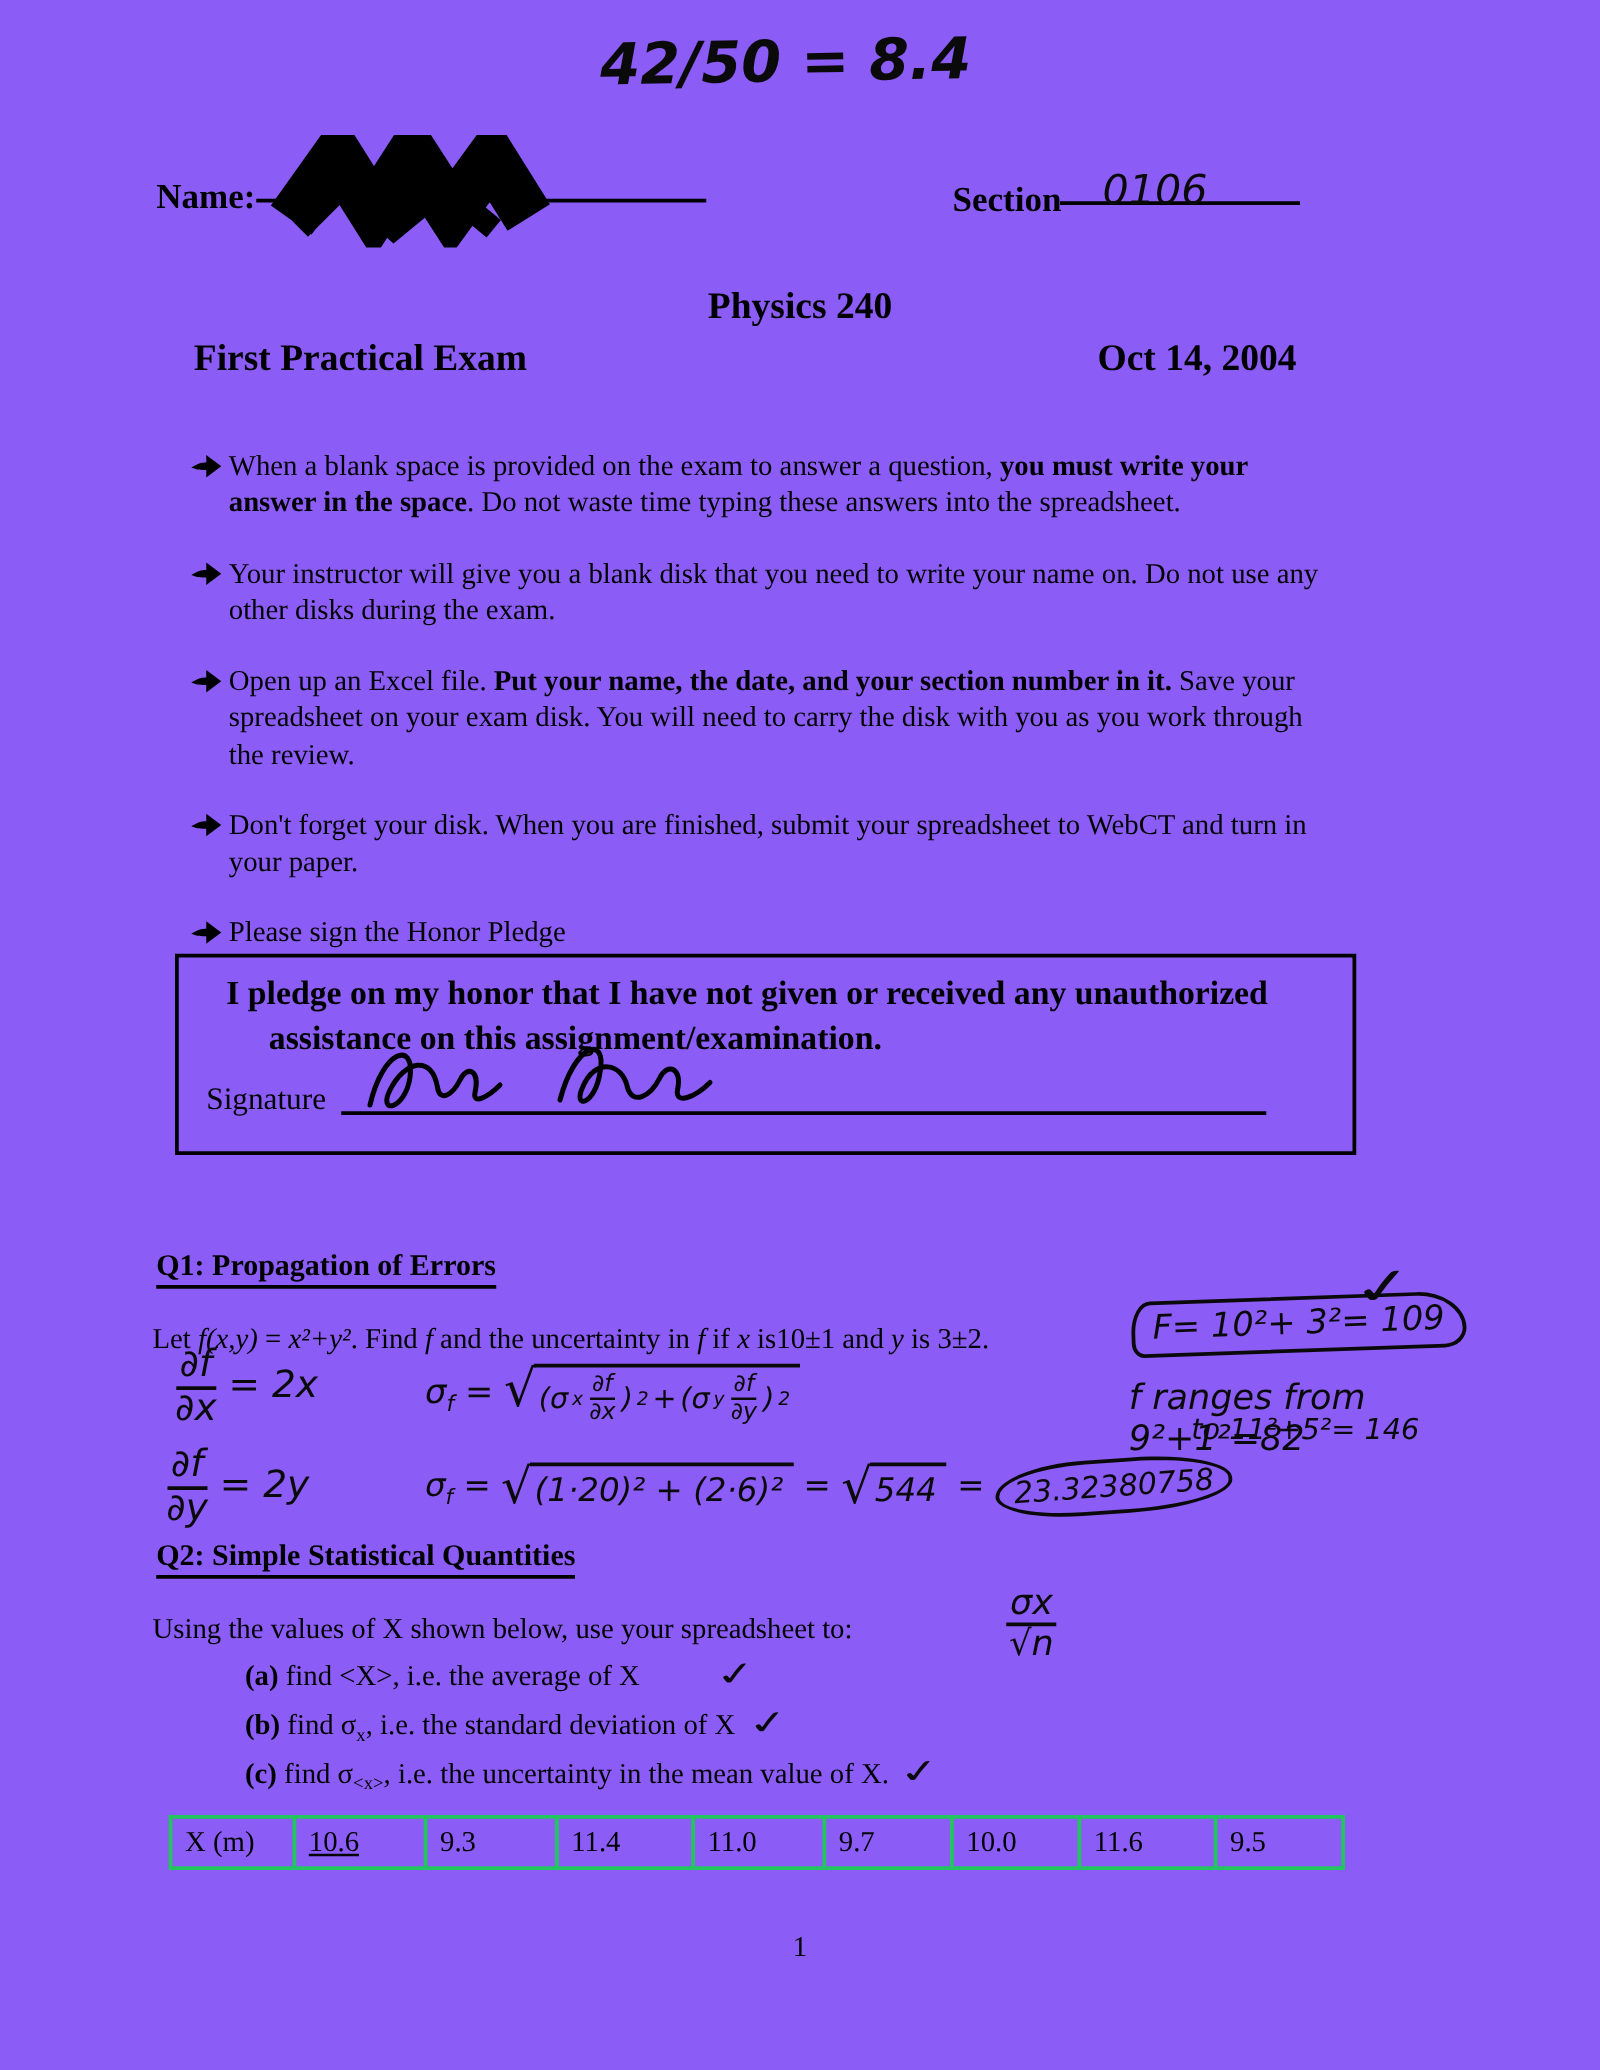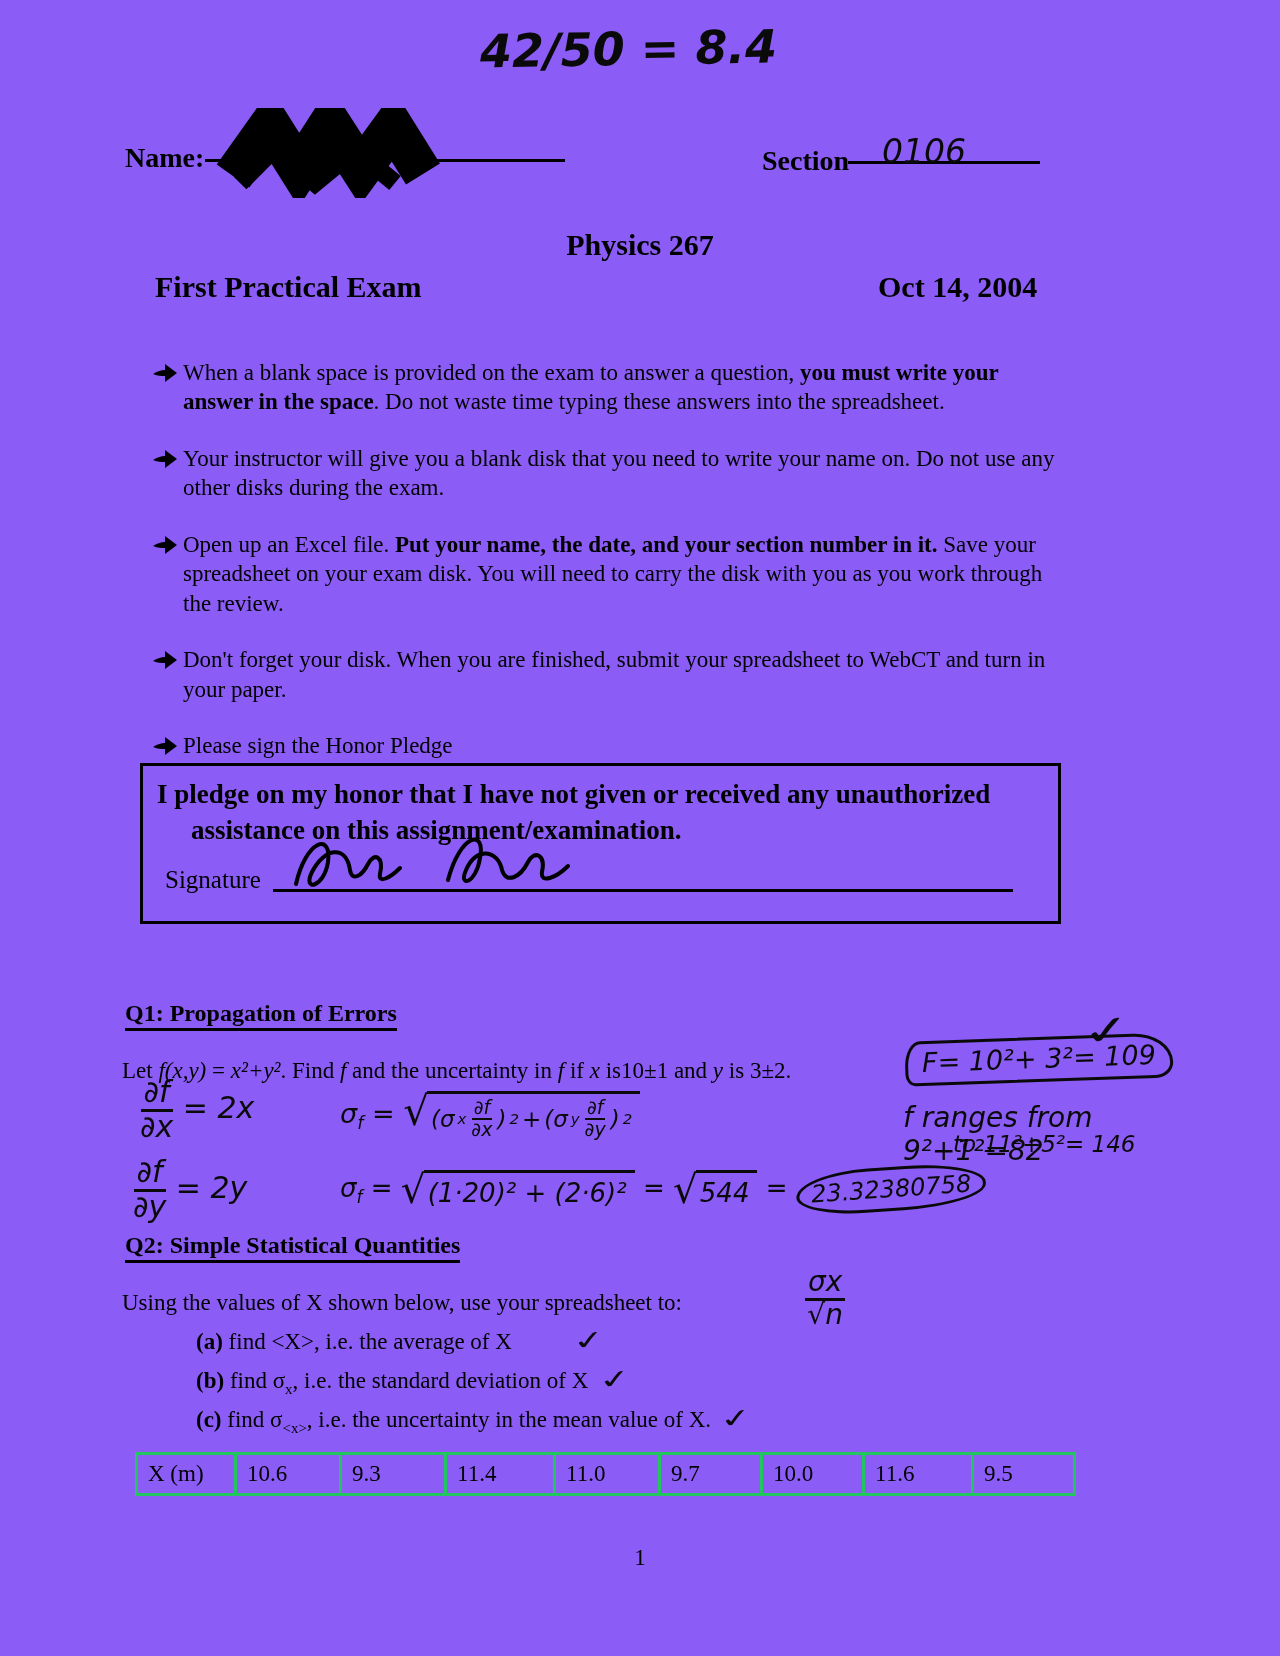--- a/index.html
+++ b/index.html
@@ -58,21 +58,21 @@
   <span class="abs hdr-label" style="left:125px;top:142px;">Name:</span>
   <span class="abs uline" style="left:205px;top:158px;width:360px;"></span>
   <svg class="abs" style="left:215px;top:108px;" width="235" height="90" viewBox="0 0 235 90">
     <path d="M18 68 L55 16 L84 62 L115 14 L146 62 L178 18 L208 66" fill="none" stroke="#000" stroke-width="40" stroke-linejoin="miter"></path>
     <path d="M25 75 L60 40 L100 75 L140 42 L180 75" fill="none" stroke="#000" stroke-width="18"></path>
   </svg>
   <span class="abs hdr-label" style="left:762px;top:145px;">Section</span>
   <span class="abs uline" style="left:848px;top:160px;width:192px;"></span>
   <span class="abs hw" style="left:882px;top:132px;font-size:33px;">0106</span>
 
-  <div class="abs course" style="left:0;top:228px;">Physics 267</div>
+  <div class="abs course" style="left:0;top:228px;">Physics 240</div>
   <span class="abs examname" style="left:155px;top:270px;">First Practical Exam</span>
   <span class="abs examname" style="left:878px;top:270px;">Oct 14, 2004</span>
 
   <div class="abs instr" style="left:152px;top:358px;">
     <div class="bullet">
       <svg class="arrow" width="26" height="22" viewBox="0 0 26 22">
         <path d="M1 12 C6 9 9 8 13 8 L13 2 L25 11 L13 20 L13 14 C9 14 6 14 1 12 Z" fill="#000"></path>
         </svg>
       <div><span>When a blank space is provided on the exam to answer a question, </span><b>you must write your answer in the space</b><span>.  Do not waste time typing these answers into the spreadsheet.</span></div>
     </div>
@@ -95,21 +95,21 @@
       <div><span>Don't forget your disk.  When you are finished, submit your spreadsheet to WebCT and turn in your paper.</span><b></b><span></span></div>
     </div>
     <div class="bullet">
       <svg class="arrow" width="26" height="22" viewBox="0 0 26 22">
         <path d="M1 12 C6 9 9 8 13 8 L13 2 L25 11 L13 20 L13 14 C9 14 6 14 1 12 Z" fill="#000"></path>
         </svg>
       <div><span>Please sign the Honor Pledge</span><b></b><span></span></div>
     </div>
   </div>
 
-  <div class="abs pledge-box" style="left:140px;top:763px;">
+  <div class="abs pledge-box" style="left:140px;top:763px;padding-left:24px;">
     <div class="pledge-text">
       <div>I pledge on my honor that I have not given or received any unauthorized</div>
       <div class="l2">assistance on this assignment/examination.</div>
     </div>
     <span class="abs sig-label" style="left:22px;top:100px;">Signature</span>
     <span class="abs uline" style="left:130px;top:122px;width:740px;"></span>
     <svg class="abs" style="left:145px;top:60px;" width="300" height="70" viewBox="0 0 300 70">
       <path d="M8 58 C18 14 44 6 40 36 C36 62 14 66 24 46 C36 22 58 18 62 44 C64 56 74 50 80 38 C86 26 96 30 92 48 C90 58 102 52 112 42" fill="none" stroke="#000" stroke-width="4" stroke-linecap="round"></path>
       <path d="M160 54 C172 8 198 2 192 32 C188 58 170 62 178 44 C188 20 210 24 214 44 C218 58 232 52 240 36 C246 24 258 28 254 46 C252 58 268 52 280 40" fill="none" stroke="#000" stroke-width="4" stroke-linecap="round"></path>
     </svg>
@@ -213,21 +213,21 @@
     <span class="frac">
         <span class="num">σx</span>
         <span>√n</span>
       </span>
   </span>
 
   <table class="xtable abs" style="left:135px;top:1452px;">
     <tbody>
         <tr>
       <td style="width:82px;">X (m)</td>
-      <td style="width:88px;">10.6</td>
+      <td style="width:88px;text-decoration:underline;">10.6</td>
       <td style="width:88px;">9.3</td>
       <td style="width:92px;">11.4</td>
       <td style="width:88px;">11.0</td>
       <td style="width:85px;">9.7</td>
       <td style="width:85px;">10.0</td>
       <td style="width:92px;">11.6</td>
       <td style="width:85px;">9.5</td>
     </tr>
   </tbody>
     </table>

